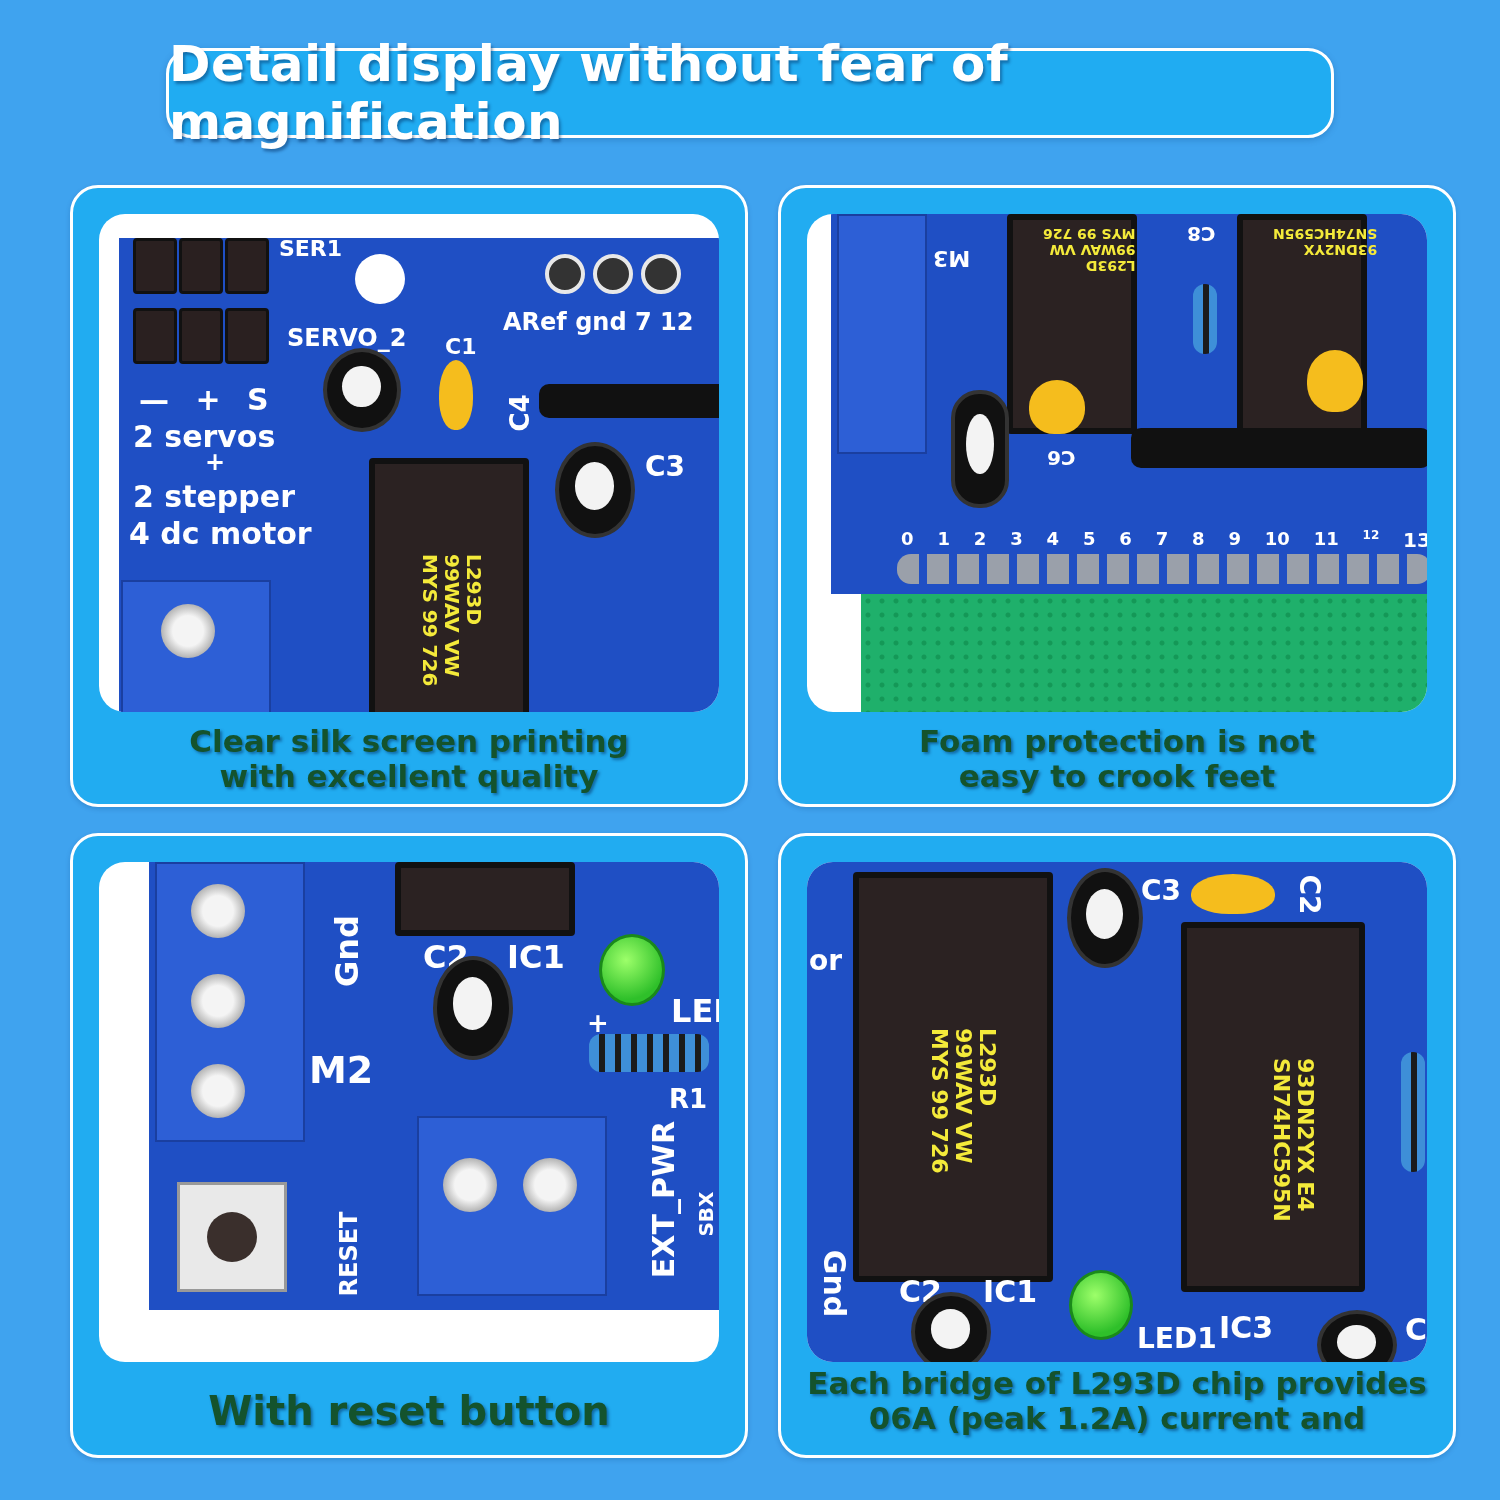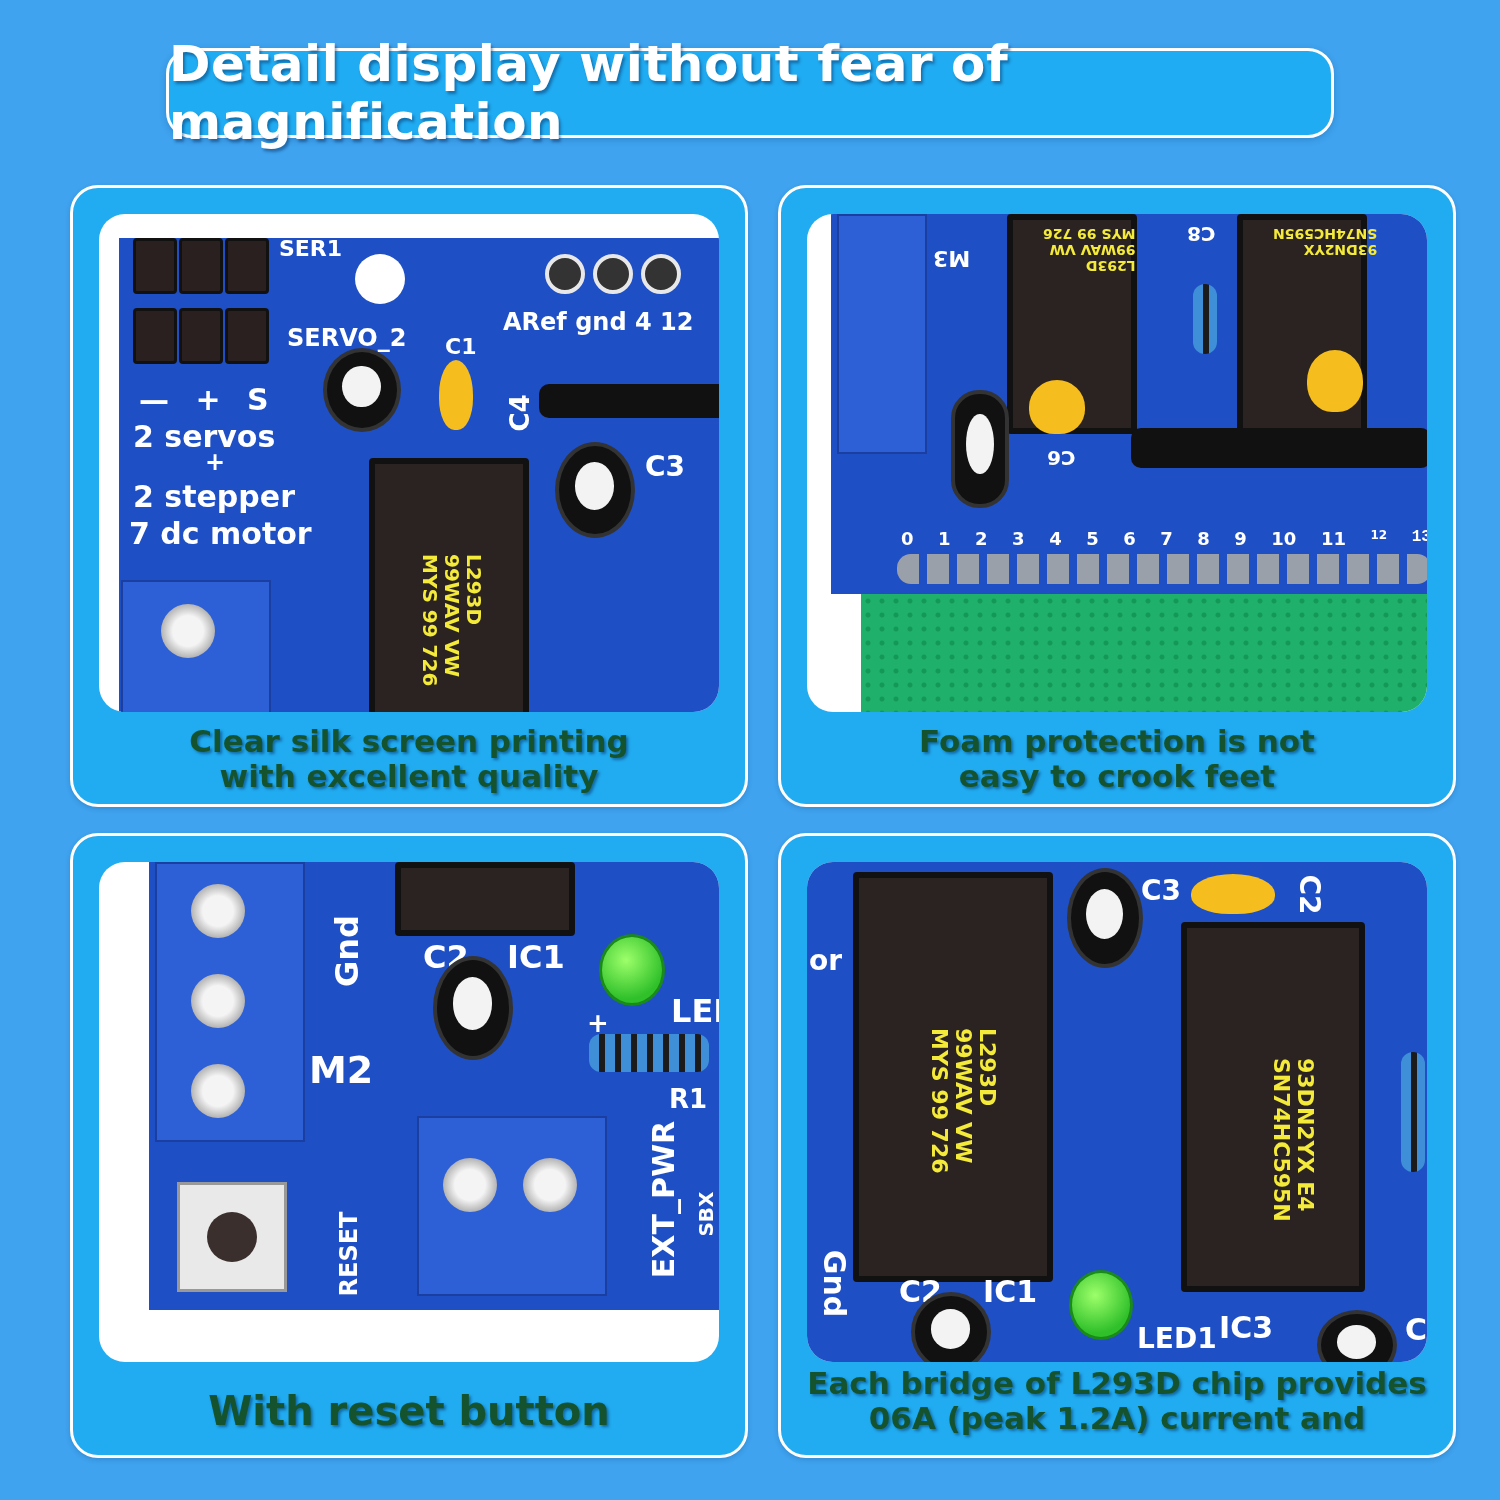--- a/index.html
+++ b/index.html
@@ -73,22 +73,22 @@
     <div class="header-pin" style="left:34px; top:94px;"></div>
     <div class="header-pin" style="left:80px; top:94px;"></div>
     <div class="header-pin" style="left:126px; top:94px;"></div>
     <div class="silk" style="left:180px; top:22px; font-size:22px;">SER1</div>
     <div class="hole" style="left:256px; top:40px; width:50px; height:50px; background:#ffffff; border:none;"></div>
     <div class="silk" style="left:188px; top:110px; font-size:24px;">SERVO_2</div>
     <div class="silk" style="left:40px; top:168px; font-size:30px; letter-spacing:8px;">— + S</div>
     <div class="silk" style="left:34px; top:205px; font-size:30px;">2  servos</div>
     <div class="silk" style="left:106px; top:234px; font-size:24px;">+</div>
     <div class="silk" style="left:34px; top:265px; font-size:30px;">2  stepper</div>
-    <div class="silk" style="left:30px; top:302px; font-size:30px;">7  dc   motor</div>
-    <div class="silk" style="left:404px; top:94px; font-size:24px;">ARef  gnd 4  12</div>
+    <div class="silk" style="left:30px; top:302px; font-size:30px;">4  dc   motor</div>
+    <div class="silk" style="left:404px; top:94px; font-size:24px;">ARef  gnd 7  12</div>
     <div class="hole" style="left:446px; top:40px; width:40px; height:40px; background:#333;"></div>
     <div class="hole" style="left:494px; top:40px; width:40px; height:40px; background:#333;"></div>
     <div class="hole" style="left:542px; top:40px; width:40px; height:40px; background:#333;"></div>
     <div class="cap-el" style="left:224px; top:134px; width:78px; height:84px;"></div>
     <div class="cap-ce" style="left:340px; top:146px; width:34px; height:70px;"></div>
     <div class="silk" style="left:346px; top:120px; font-size:22px;">C1</div>
     <div class="silk" style="left:402px; top:184px; font-size:26px; transform:rotate(-90deg);">C4</div>
     <div class="bar" style="left:440px; top:170px; width:200px; height:34px;"></div>
     <div class="cap-el" style="left:456px; top:228px; width:80px; height:96px;"></div>
     <div class="silk" style="left:546px; top:236px; font-size:28px;">C3</div>
@@ -140,21 +140,21 @@
       <span class="silk" style="position:static; font-size:18px;">3</span>
       <span class="silk" style="position:static; font-size:18px;">4</span>
       <span class="silk" style="position:static; font-size:18px;">5</span>
       <span class="silk" style="position:static; font-size:18px;">6</span>
       <span class="silk" style="position:static; font-size:18px;">7</span>
       <span class="silk" style="position:static; font-size:18px;">8</span>
       <span class="silk" style="position:static; font-size:18px;">9</span>
       <span class="silk" style="position:static; font-size:18px;">10</span>
       <span class="silk" style="position:static; font-size:18px;">11</span>
       <span class="silk" style="position:static; font-size:12px;">12</span>
-      <span class="silk" style="position:static; font-size:16px;font-family:Liberation Mono, monospace;">13</span>
+      <span class="silk" style="position:static; font-size:20px;">13</span>
     </div>
     <div style="position:absolute; left:90px; top:340px; width:534px; height:30px; background:repeating-linear-gradient(90deg, #9aa0aa 0 22px, #1f4fc4 22px 30px); border-radius:14px;"></div>
     <div class="foam" style="left:54px; top:380px; width:570px; height:118px;"></div>
   </div>
   <div class="caption" style="top:536px;">
     <div>Foam protection is not</div>
     <div>easy to crook feet</div>
   </div>
 </div>
 

